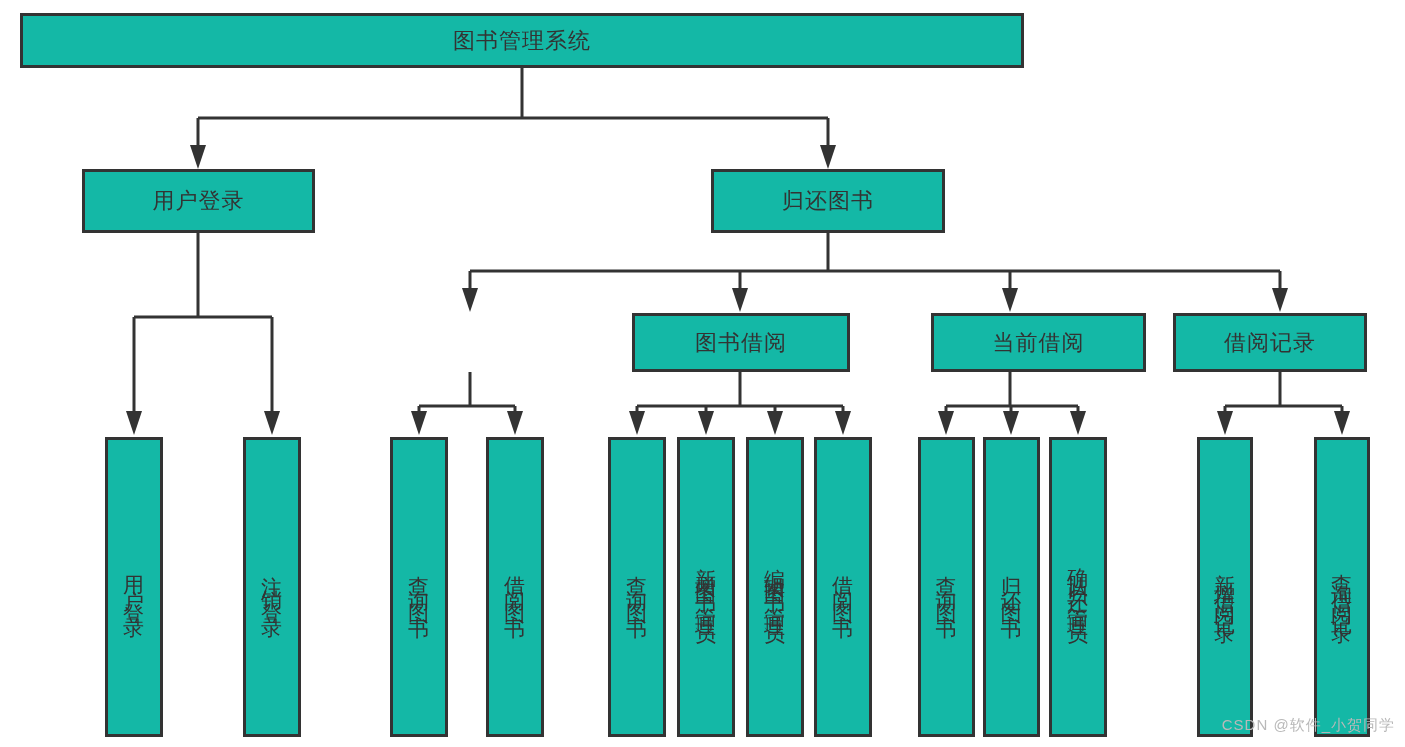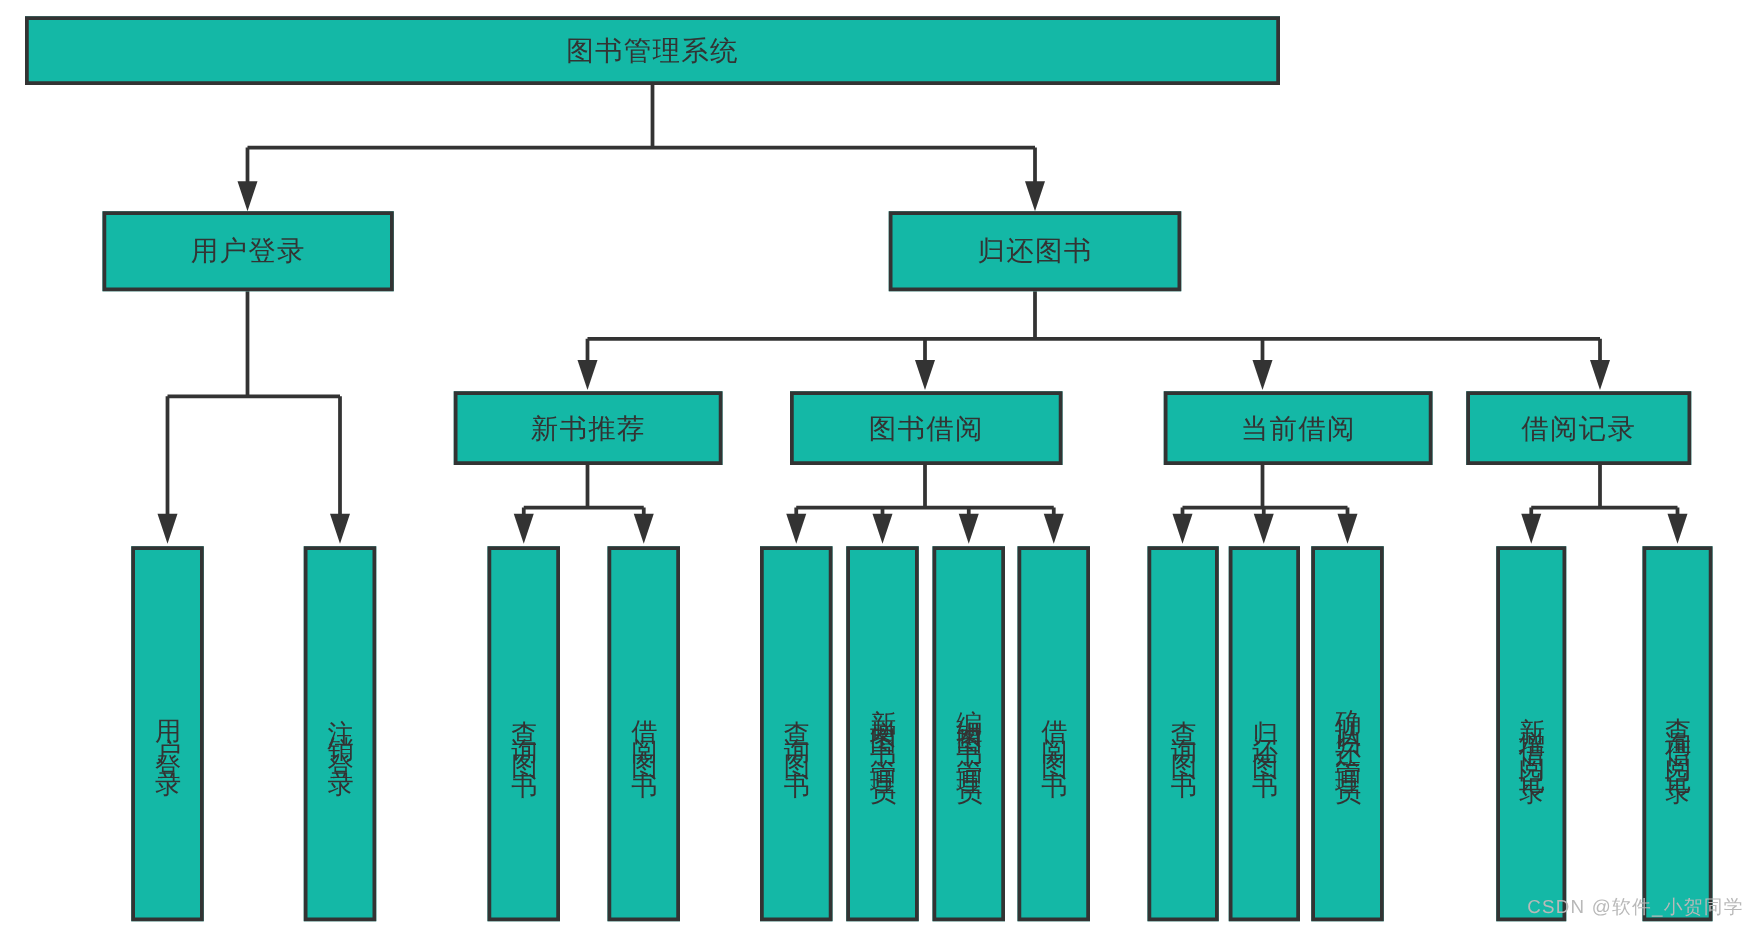--- a/index.html
+++ b/index.html
@@ -108,30 +108,27 @@
     <span class="h-label">图书管理系统</span>
   </div>
 
   <div class="node" style="left:82px;top:169px;width:233px;height:64px;">
     <span class="h-label">用户登录</span>
   </div>
   <div class="node" style="left:711px;top:169px;width:234px;height:64px;">
     <span class="h-label">归还图书</span>
   </div>
 
-  <div class="node" style="left:363px;top:313px;width:215px;height:59px;">
-    <span class="h-label">新书推荐</span>
-  </div>
   <div class="node" style="left:632px;top:313px;width:218px;height:59px;">
     <span class="h-label">图书借阅</span>
   </div>
   <div class="node" style="left:903px;top:313px;width:215px;height:59px;margin-left:28px;">
     <span class="h-label">当前借阅</span>
   </div>
-  <div class="node" style="left:1173px;top:313px;width:180px;height:59px;">
+  <div class="node" style="left:1173px;top:313px;width:194px;height:59px;">
     <span class="h-label">借阅记录</span>
   </div>
 
   <div class="node leaf" style="left:105px;top:437px;width:58px;height:300px;">
     <span class="v-label">用户登录</span>
   </div>
   <div class="node leaf" style="left:243px;top:437px;width:58px;height:300px;">
     <span class="v-label">注销登录</span>
   </div>
 

